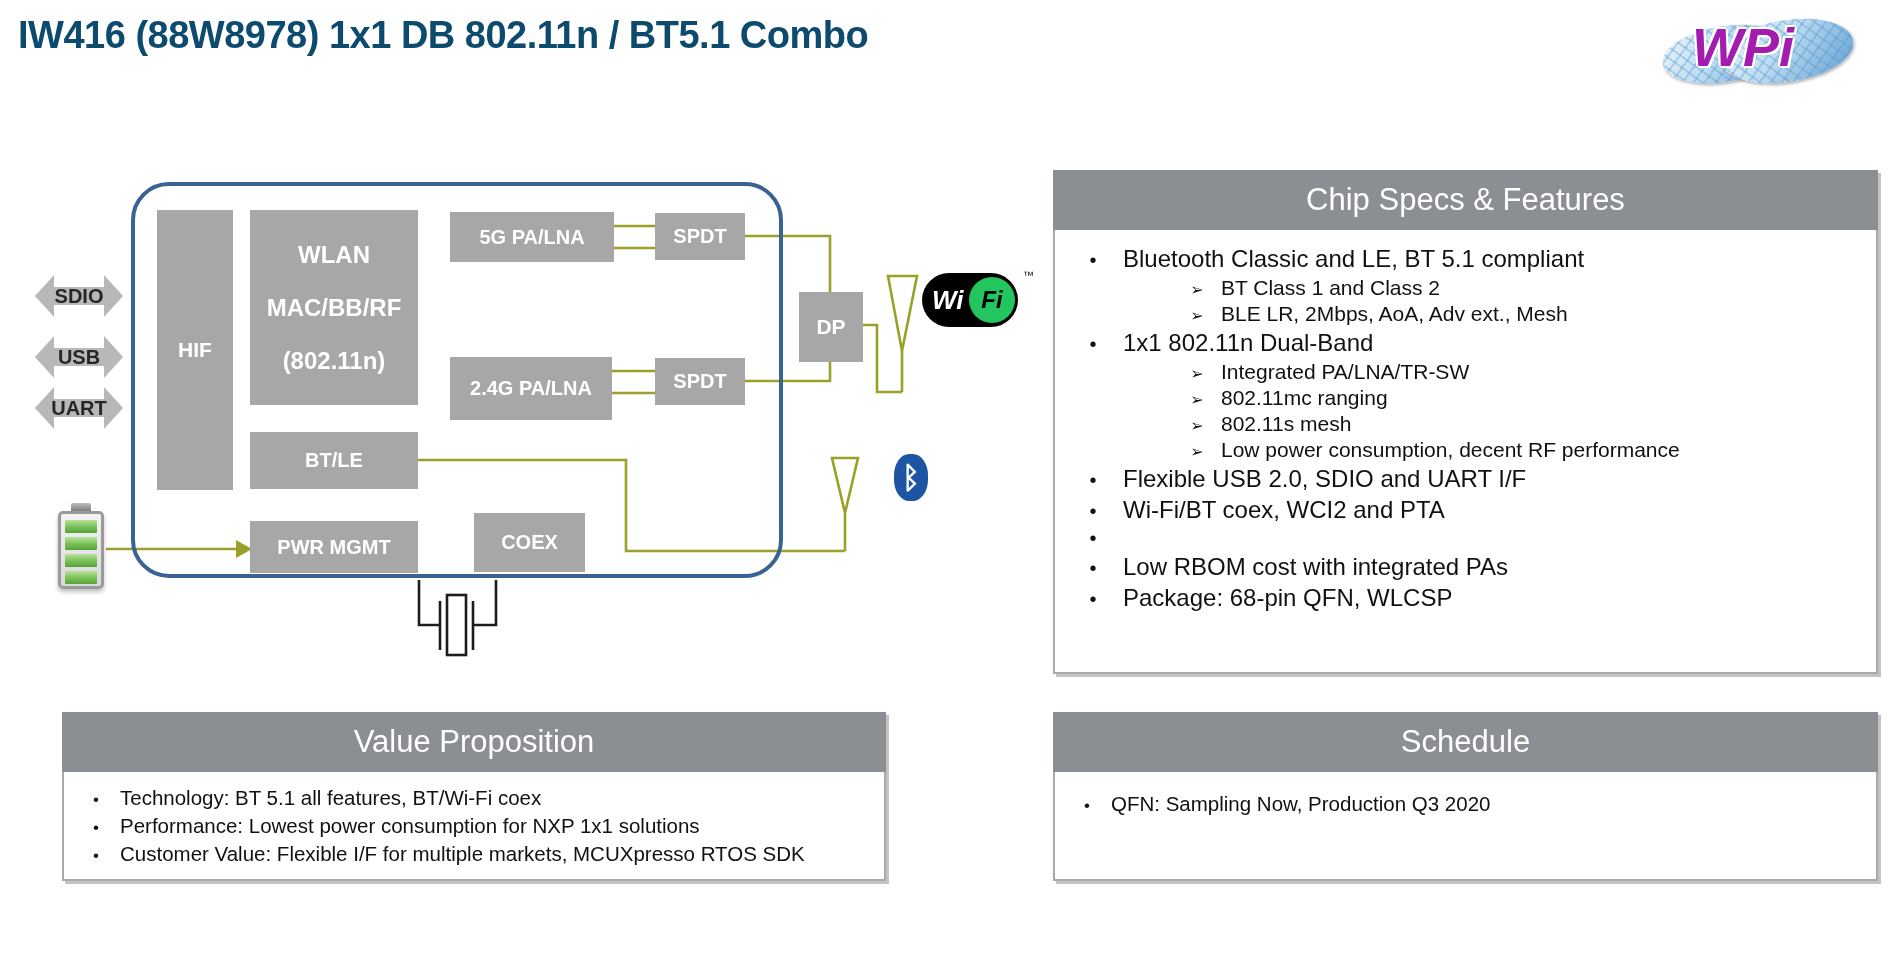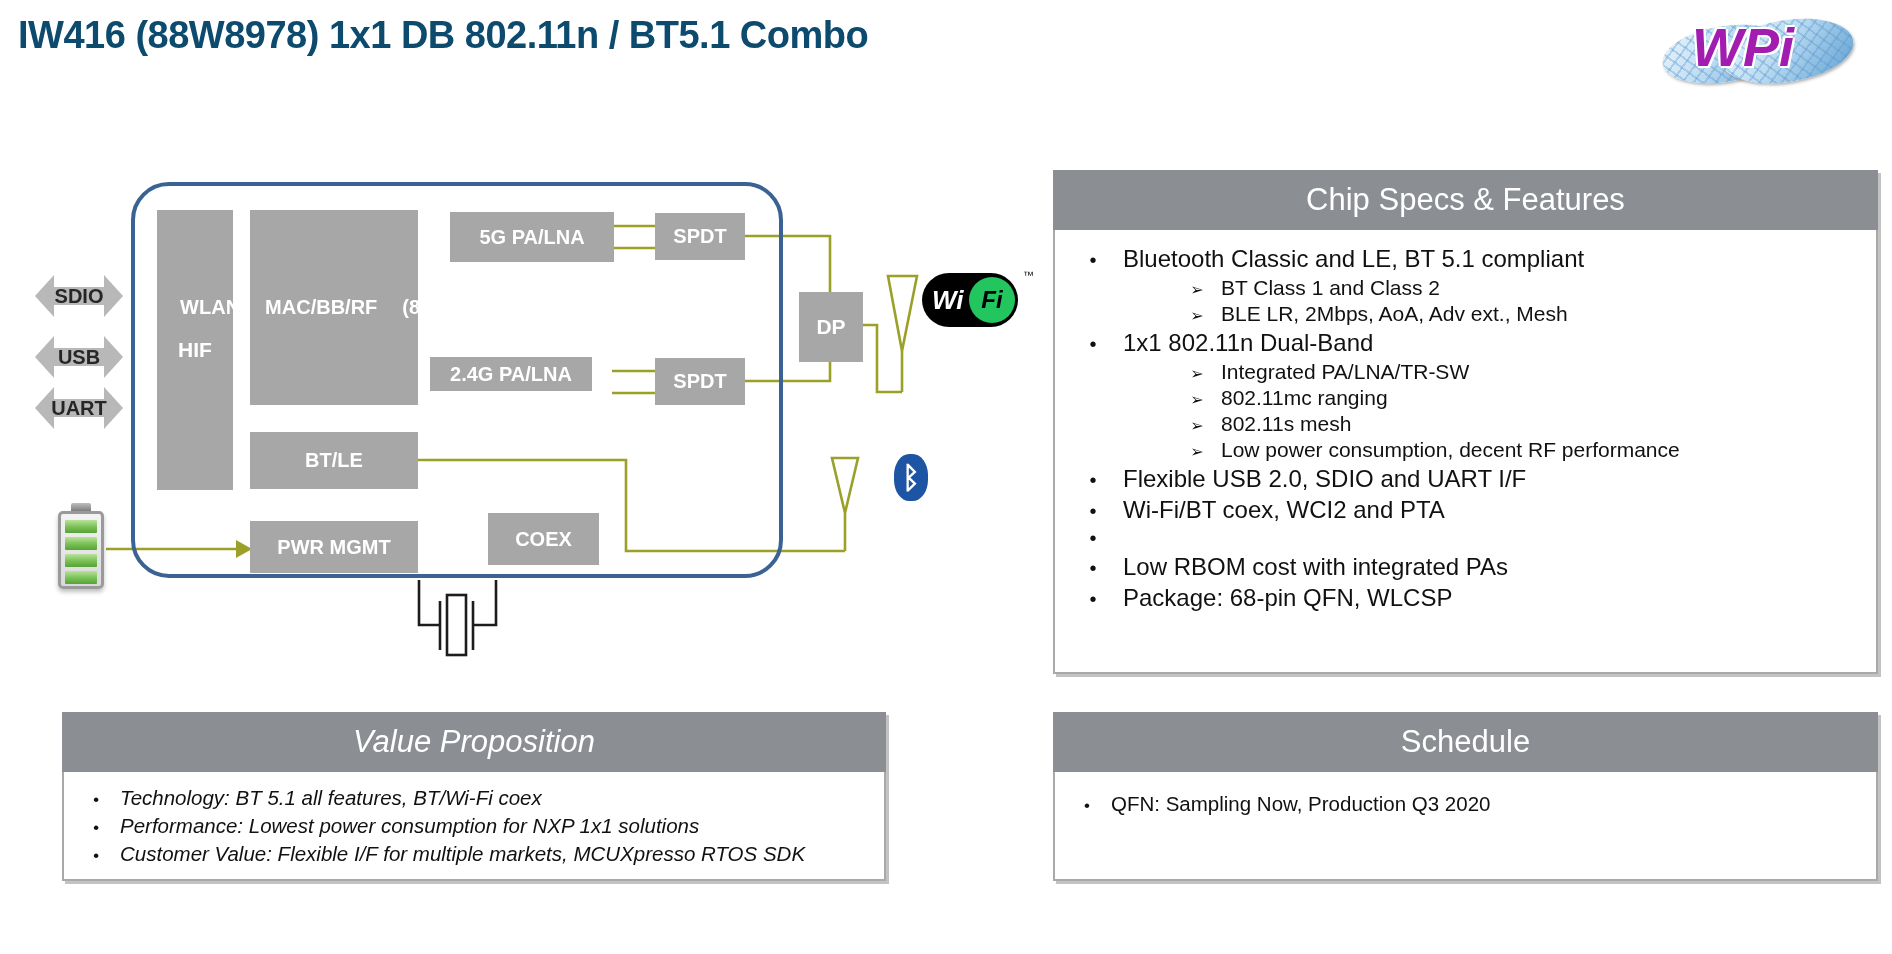--- a/index.html
+++ b/index.html
@@ -38,29 +38,29 @@
   .arrowhead{fill:var(--line-color,#9aa028);}
   .xtal{stroke:#1c1c1c;stroke-width:2.6;fill:none;}
   .xtal-body{stroke:#1c1c1c;stroke-width:2.6;fill:#ffffff;}
 
   
   .chip-outline{position:absolute;left:131px;top:182px;width:652px;height:396px;border:4px solid var(--chip-border,#3a6394);border-radius:38px;z-index:2;}
 
   
   .blk{position:absolute;background:var(--block-fill,#a7a7a7);color:#fff;display:flex;align-items:center;justify-content:center;font-weight:600;z-index:3;}
   .blk-hif{left:157px;top:210px;width:76px;height:280px;font-size:21px;}
-  .blk-wlan{left:250px;top:210px;width:168px;height:195px;flex-direction:row;gap:25px;font-size:20px;}
+  .blk-wlan{left:250px;top:210px;width:168px;height:195px;flex-direction:column;gap:25px;font-size:24px;}
   .blk-wlan .l1{font-weight:800;}
   .blk-pa5g{left:450px;top:212px;width:164px;height:50px;font-size:20px;}
   .blk-spdt-top{left:655px;top:213px;width:90px;height:47px;font-size:20px;}
-  .blk-pa24g{left:430px;top:357px;width:162px;height:34px;font-size:20px;}
+  .blk-pa24g{left:450px;top:357px;width:162px;height:63px;font-size:20px;}
   .blk-spdt-bot{left:655px;top:358px;width:90px;height:47px;font-size:20px;}
   .blk-btle{left:250px;top:432px;width:168px;height:57px;font-size:20px;}
   .blk-pwr{left:250px;top:521px;width:168px;height:52px;font-size:20px;}
-  .blk-coex{left:474px;top:513px;width:111px;height:52px;font-size:20px;margin-left:14px;}
+  .blk-coex{left:474px;top:513px;width:111px;height:59px;font-size:20px;}
   .blk-dp{left:799px;top:292px;width:64px;height:70px;font-size:21px;z-index:2;}
 
   
   .port{position:absolute;width:88px;height:46px;z-index:3;}
   .port svg{position:absolute;left:0;top:0;}
   .port-shape{fill:var(--port-fill,#b8b8b8);}
   .port-label{position:absolute;inset:0;display:flex;align-items:center;justify-content:center;font-size:20px;font-weight:700;color:#262626;}
   .port-sdio{left:35px;top:273px;}
   .port-usb{left:35px;top:334px;}
   .port-uart{left:35px;top:385px;}
@@ -79,21 +79,21 @@
 
   
   .bt-logo{position:absolute;left:894px;top:454px;width:34px;height:47px;background:var(--bluetooth-blue,#1d55a4);border-radius:45%;display:flex;align-items:center;justify-content:center;color:#fff;font-size:30px;font-weight:700;z-index:3;}
 
   
   .panel{position:absolute;box-shadow:3px 3px 0 #c3c3c3;z-index:3;}
   .panel-header{height:60px;background:var(--panel-header-fill,#8b8e92);color:#fff;display:flex;align-items:center;justify-content:center;font-size:31px;}
   .panel-body{background:#fff;border:2px solid #a9a9a9;border-top:none;}
   .panel-specs{left:1053px;top:170px;width:825px;}
   .panel-specs .panel-body{min-height:444px;padding:12px 6px 10px 8px;}
-  .panel-value{left:62px;top:712px;width:824px;font-style:italic;}
+  .panel-value{left:62px;top:712px;width:824px;}
   .panel-value .panel-body{min-height:109px;padding:10px 6px 8px 8px;}
   .panel-schedule{left:1053px;top:712px;width:825px;}
   .panel-schedule .panel-body{min-height:109px;padding:16px 6px 8px 8px;}
 
   .li{display:flex;align-items:baseline;color:#111;}
   .li .bul{flex:0 0 auto;text-align:center;}
   .lvl1{font-size:24px;margin:3px 0;}
   .lvl1 .bul{width:60px;font-size:20px;}
   .lvl2{font-size:21px;margin:2px 0;padding-left:110px;}
   .lvl2 .bul{width:48px;font-size:16px;}

